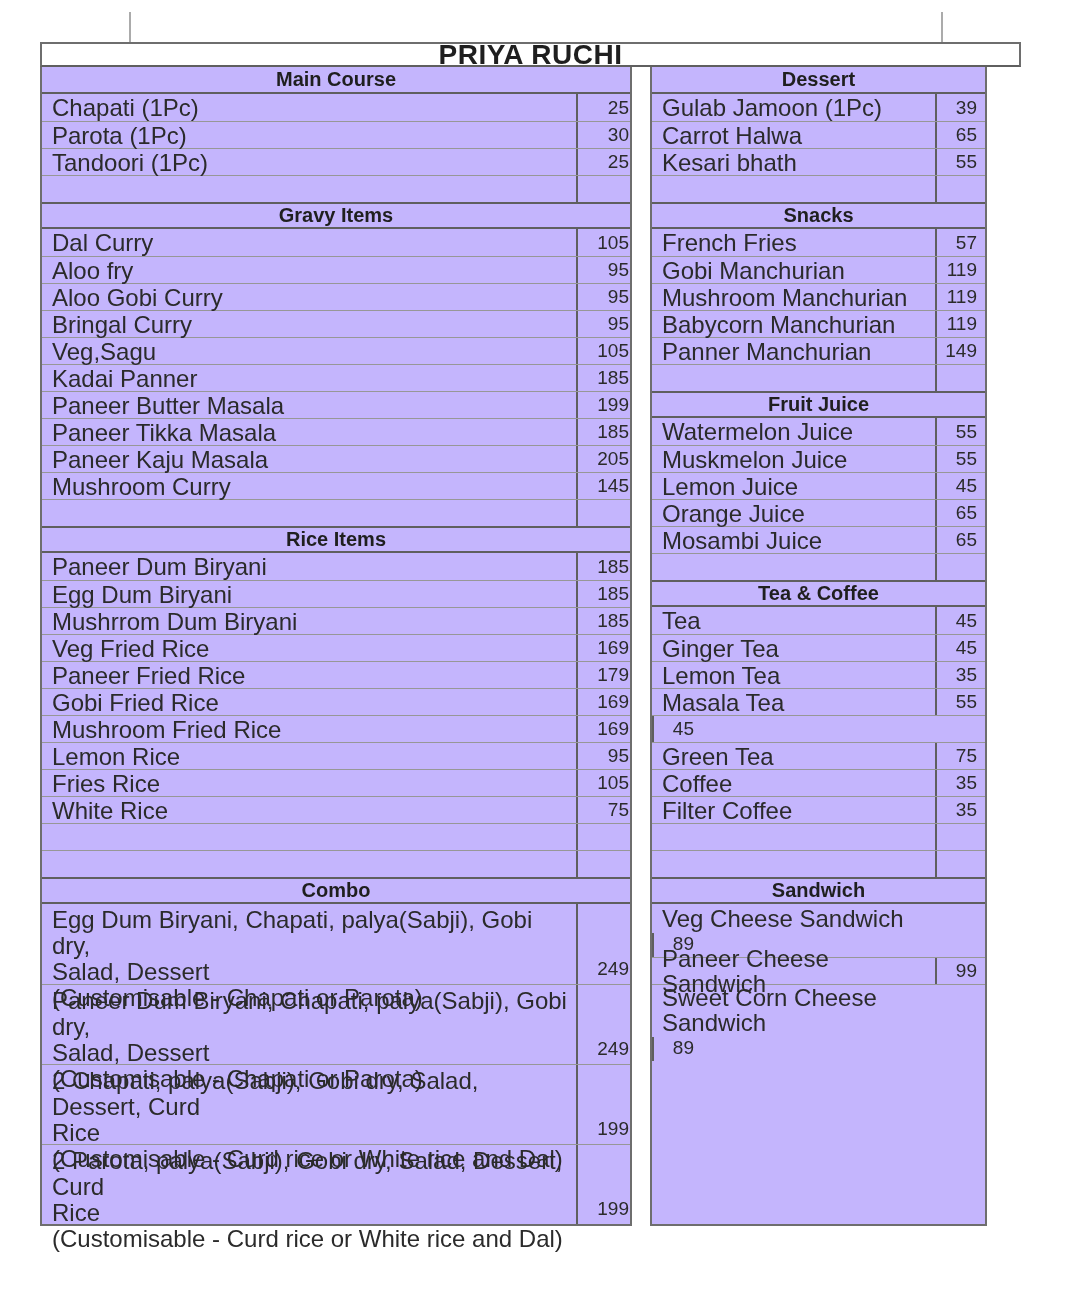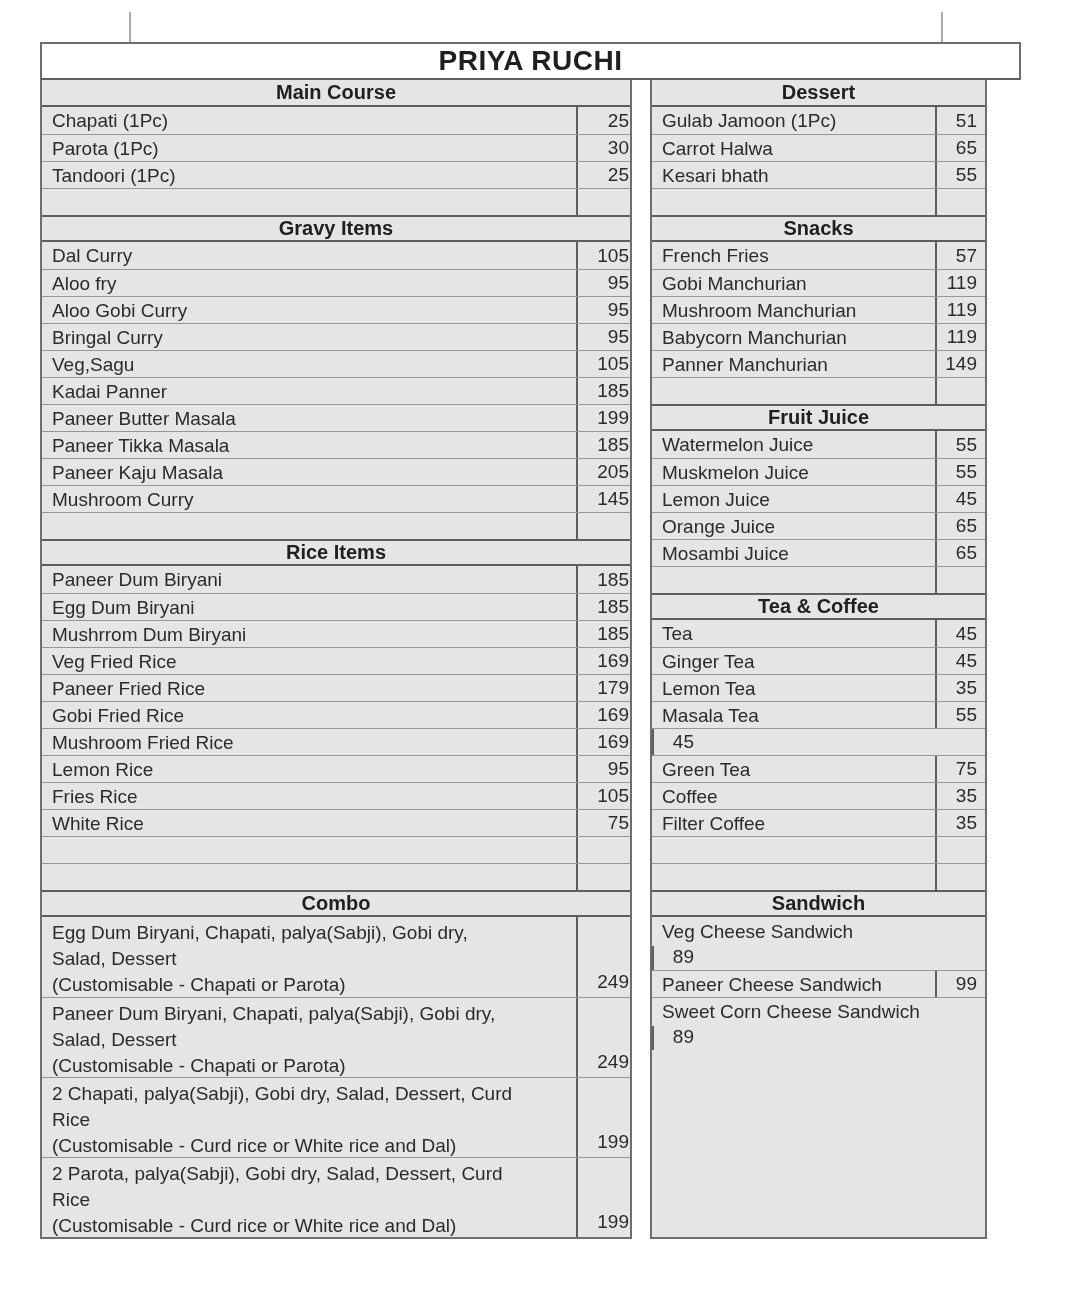--- a/index.html
+++ b/index.html
@@ -16,34 +16,34 @@
     background:#ababab;
   }
   .scan-mark.left  { left:129px; }
   .scan-mark.right { left:941px; }
 
   .menu {
     position:absolute; left:40px; top:42px; width:981px;
   }
   .title-bar {
     box-sizing:border-box;
-    height:38px;
+    height:25px;
     border:2px solid #6e6e6e;
     border-bottom:2px solid #5f5f5f;
     display:flex; align-items:center; justify-content:center;
     font-size:28px; font-weight:bold; letter-spacing:0.5px;
     color:#1f1f1f;
   }
   .cols { display:flex; }
   .col-gap { width:18px; }
   .menu-table {
     box-sizing:border-box;
     border:2px solid #6e6e6e;
     border-top:none;
-    background:#e5e5e5;
+    background:#c4b5fd;
   }
   .menu-table.left  { width:592px; }
   .menu-table.right { width:337px; }
 
   .row { display:flex; box-sizing:border-box; height:27px; }
   .header-row {
     display:flex; align-items:center; justify-content:center;
     box-sizing:border-box; height:27px;
     border-top:2px solid #5f5f5f;
     border-bottom:2px solid #5f5f5f;
@@ -51,21 +51,21 @@
   }
   .menu-table > .header-row:first-child { border-top:none; }
 
   .item-row + .item-row { border-top:1px solid #979797; }
 
   .cell { box-sizing:border-box; }
   .cell.name {
     flex:1;
     display:flex; align-items:center;
     padding-left:10px; padding-right:6px;
-    font-size:19px; line-height:25px;
+    font-size:24px; line-height:25px;
     white-space:pre-line;
   }
   .cell.price {
     display:flex; align-items:center; justify-content:flex-end;
     border-left:2px solid #5f5f5f;
     font-size:19px;
   }
   .menu-table.left  .cell.price { width:54px; padding-right:1px; }
   .menu-table.right .cell.price { width:50px; padding-right:8px; }
 
@@ -224,21 +224,21 @@
 Rice
 (Customisable - Curd rice or White rice and Dal)</div>
           <div class="cell price">199</div>
         </div>
       </div>
     <div class="col-gap"></div>
     <div class="menu-table right" id="right-table">
         <div class="header-row">Dessert</div>
         <div class="row item-row">
           <div class="cell name">Gulab Jamoon (1Pc)</div>
-          <div class="cell price">51</div>
+          <div class="cell price">39</div>
         </div>
         <div class="row item-row">
           <div class="cell name">Carrot Halwa</div>
           <div class="cell price">65</div>
         </div>
         <div class="row item-row">
           <div class="cell name">Kesari bhath</div>
           <div class="cell price">55</div>
         </div>
         <div class="row item-row">

